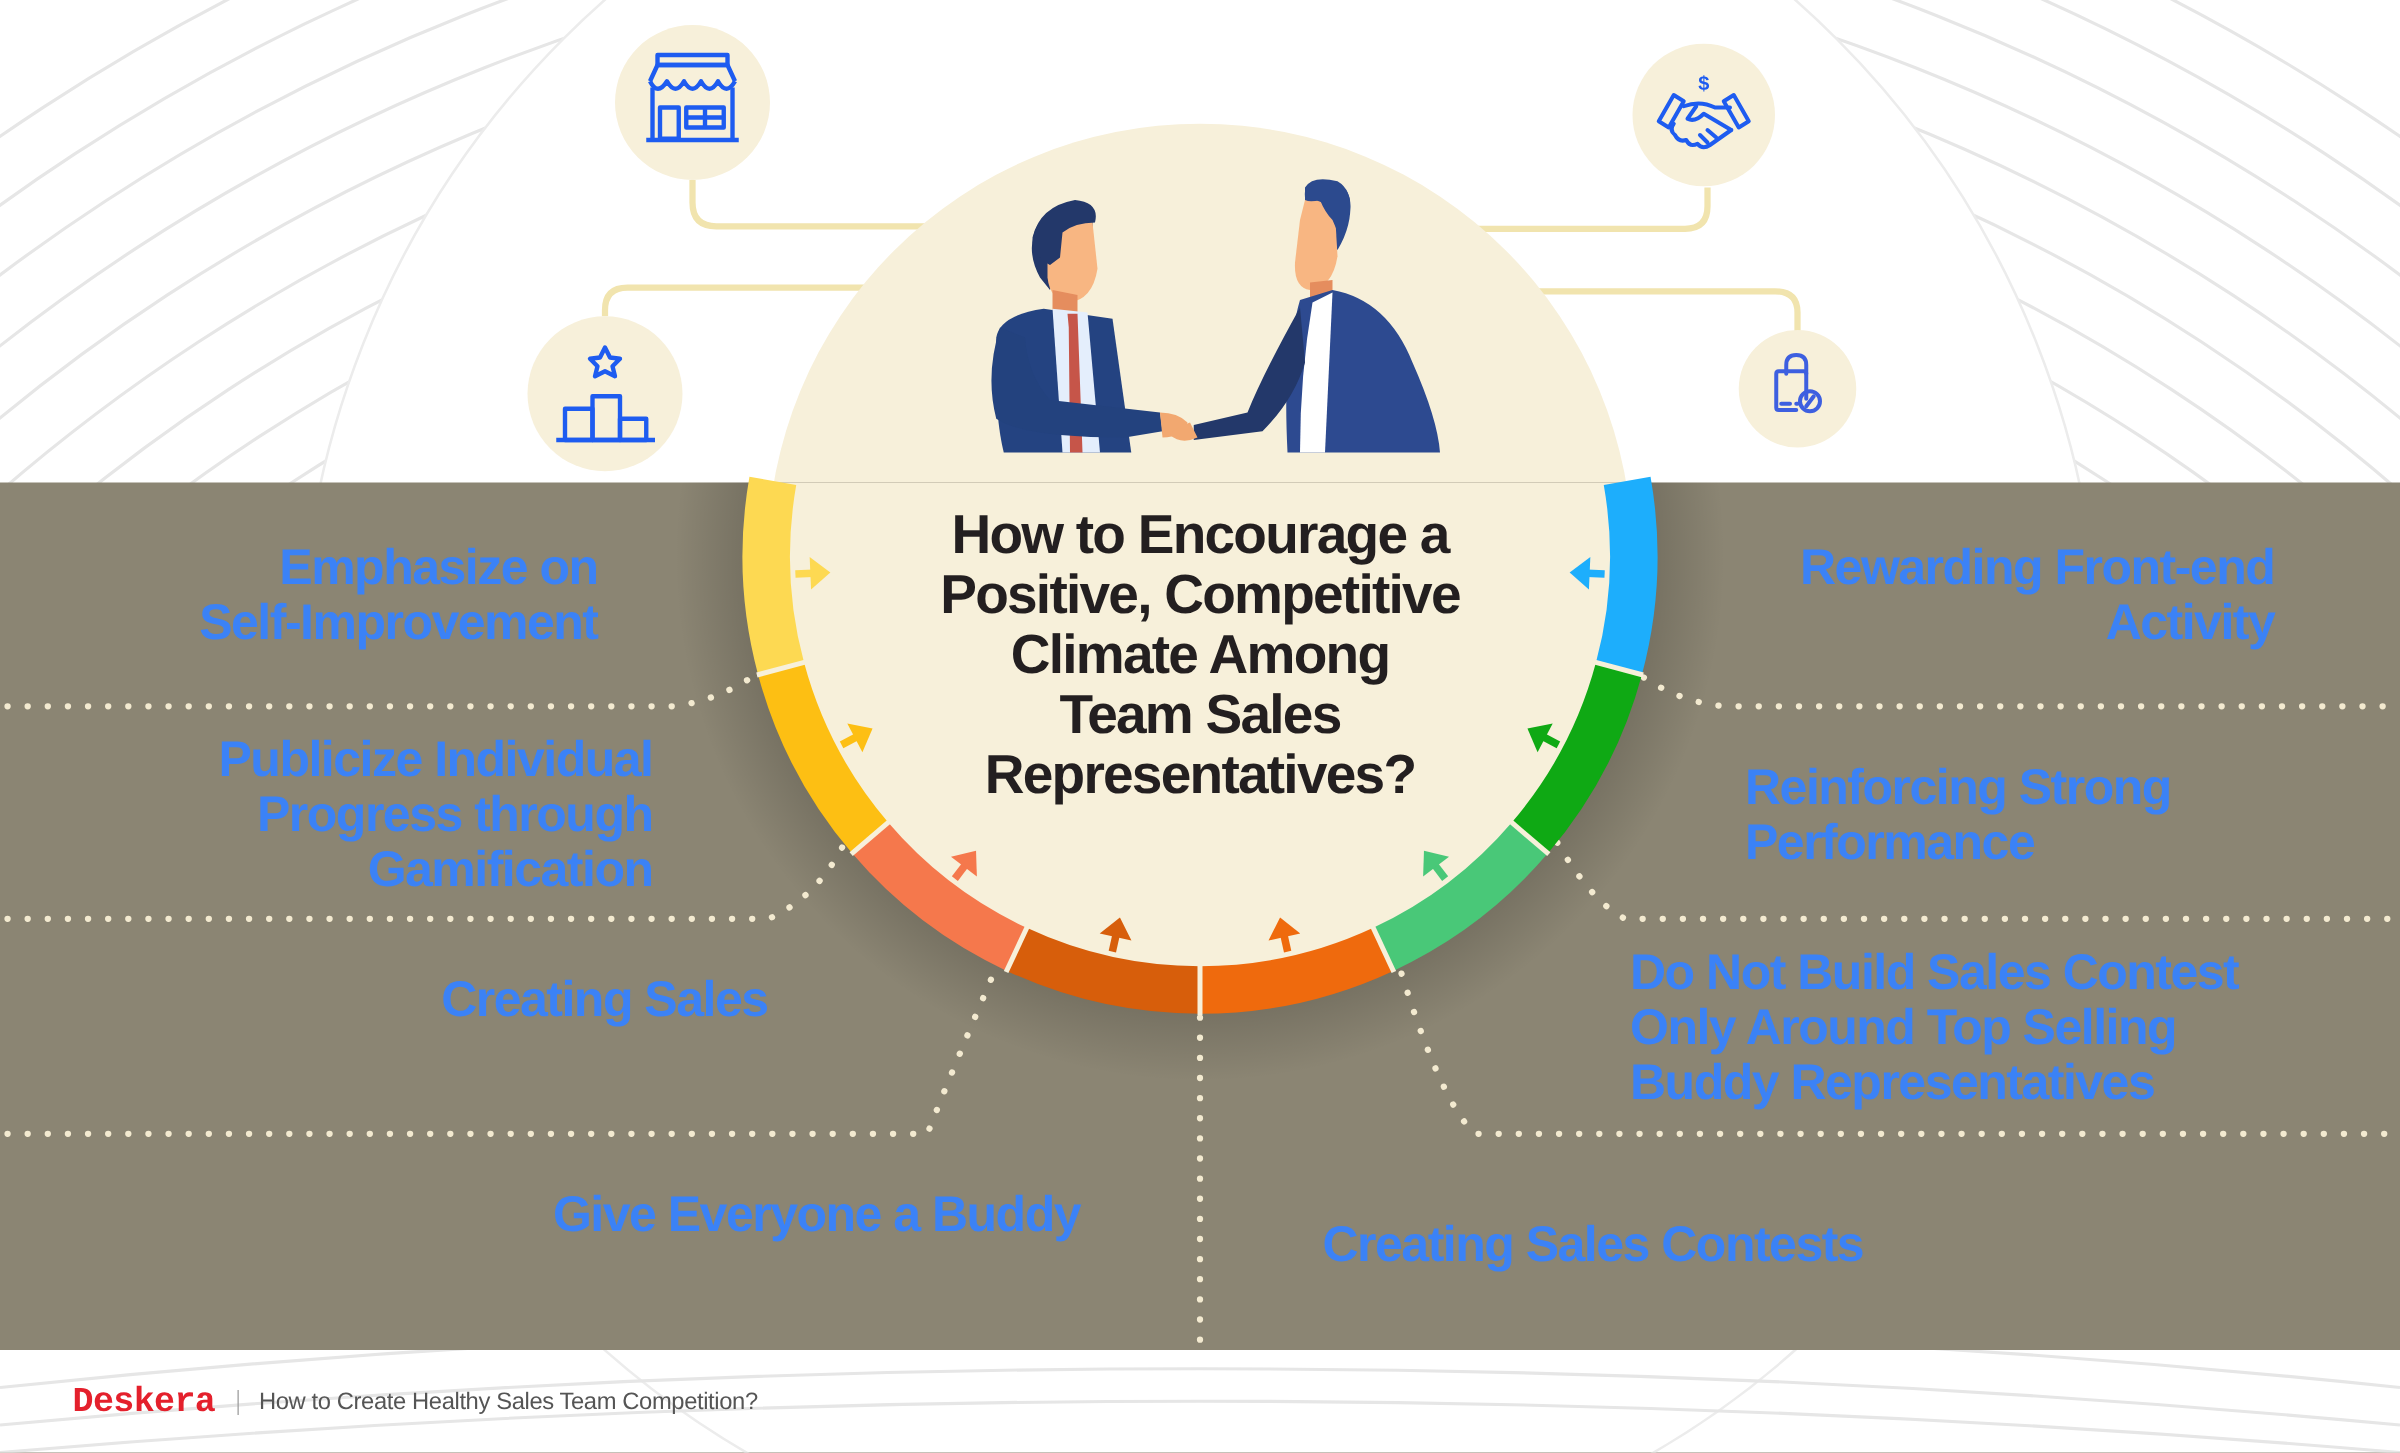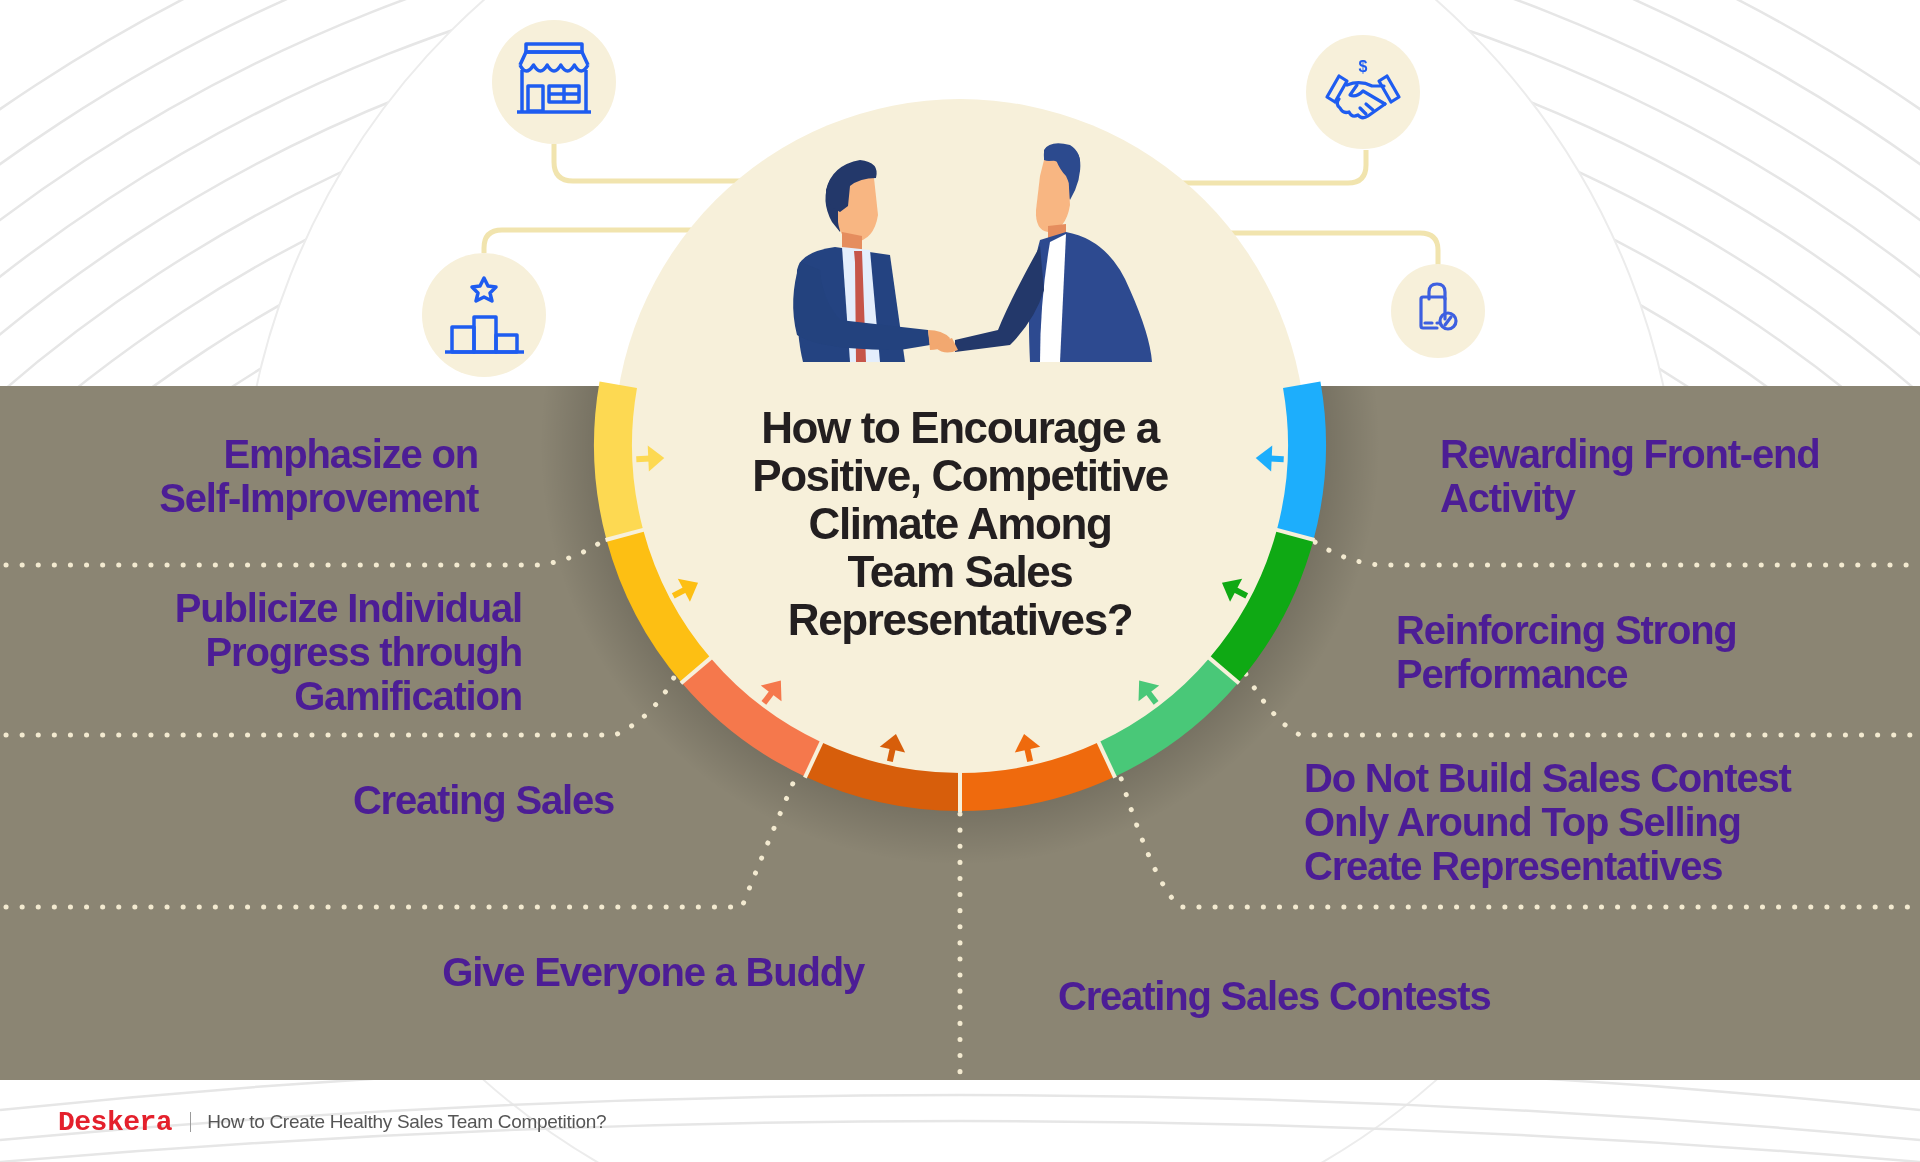--- a/index.html
+++ b/index.html
@@ -1,18 +1,18 @@
 <!DOCTYPE html>
 <html><head>
 <meta charset="utf-8">
 <style>
   html, body { margin: 0; padding: 0; }
   body { width: 1920px; height: 1162px; position: relative; overflow: hidden; background: #ffffff; font-family: "Liberation Sans", sans-serif; }
   #stage { position: absolute; left: 0; top: 0; width: 1920px; height: 1162px; }
-  .lbl { position: absolute; color: #4c1d95; font-family: "Liberation Sans", sans-serif; font-weight: 700; font-size: 40px; line-height: 44px; letter-spacing: -1.2px; white-space: nowrap; }
+  .lbl { position: absolute; color: #3b82f6; font-family: "Liberation Sans", sans-serif; font-weight: 700; font-size: 40px; line-height: 44px; letter-spacing: -1.2px; white-space: nowrap; }
   .lbl .ln { display: block; }
   .right-align { text-align: right; }
   .left-align { text-align: left; }
   #title { position: absolute; left: 680px; top: 404px; width: 560px; text-align: center; color: #231f20; font-family: "Liberation Sans", sans-serif; font-weight: 700; font-size: 44px; line-height: 48px; letter-spacing: -1.4px; }
   #title .ln { display: block; }
   #footer { position: absolute; left: 58px; top: 1104px; height: 36px; display: flex; align-items: center; }
   #brand { color: #e4202c; font-family: Liberation Mono, monospace; font-weight: 700; font-size: 28px; letter-spacing: -0.5px; text-align: center; }
   #sep { width: 1px; height: 20px; background: #9a9a9a; margin: 0 16px 0 18px; }
   #subtitle { color: #555555; font-family: "Liberation Sans", sans-serif; font-size: 19px; letter-spacing: -0.3px; }
 </style>
@@ -226,27 +226,27 @@
 <div class="lbl right-align" style="right:1056px; top:950px;">
   <span class="ln">Give Everyone a Buddy</span>
 </div>
 
 <div class="lbl left-align" style="left:1058px; top:974px;">
   <span class="ln">Creating Sales Contests</span>
 </div>
 <div class="lbl left-align" style="left:1304px; top:756px;">
   <span class="ln">Do Not Build Sales Contest</span>
   <span class="ln">Only Around Top Selling</span>
-  <span class="ln">Create Representatives</span>
+  <span class="ln">Buddy Representatives</span>
 </div>
 <div class="lbl left-align" style="left:1396px; top:608px;">
   <span class="ln">Reinforcing Strong</span>
   <span class="ln">Performance</span>
 </div>
-<div class="lbl left-align" style="left:1440px; top:432px;">
+<div class="lbl left-align" style="left:1440px; top:432px;text-align:right;">
   <span class="ln">Rewarding Front-end</span>
   <span class="ln">Activity</span>
 </div>
 
 <div id="footer">
   <span id="brand">Deskera</span>
   <span id="sep"></span>
   <span id="subtitle">How to Create Healthy Sales Team Competition?</span>
 </div>
 

